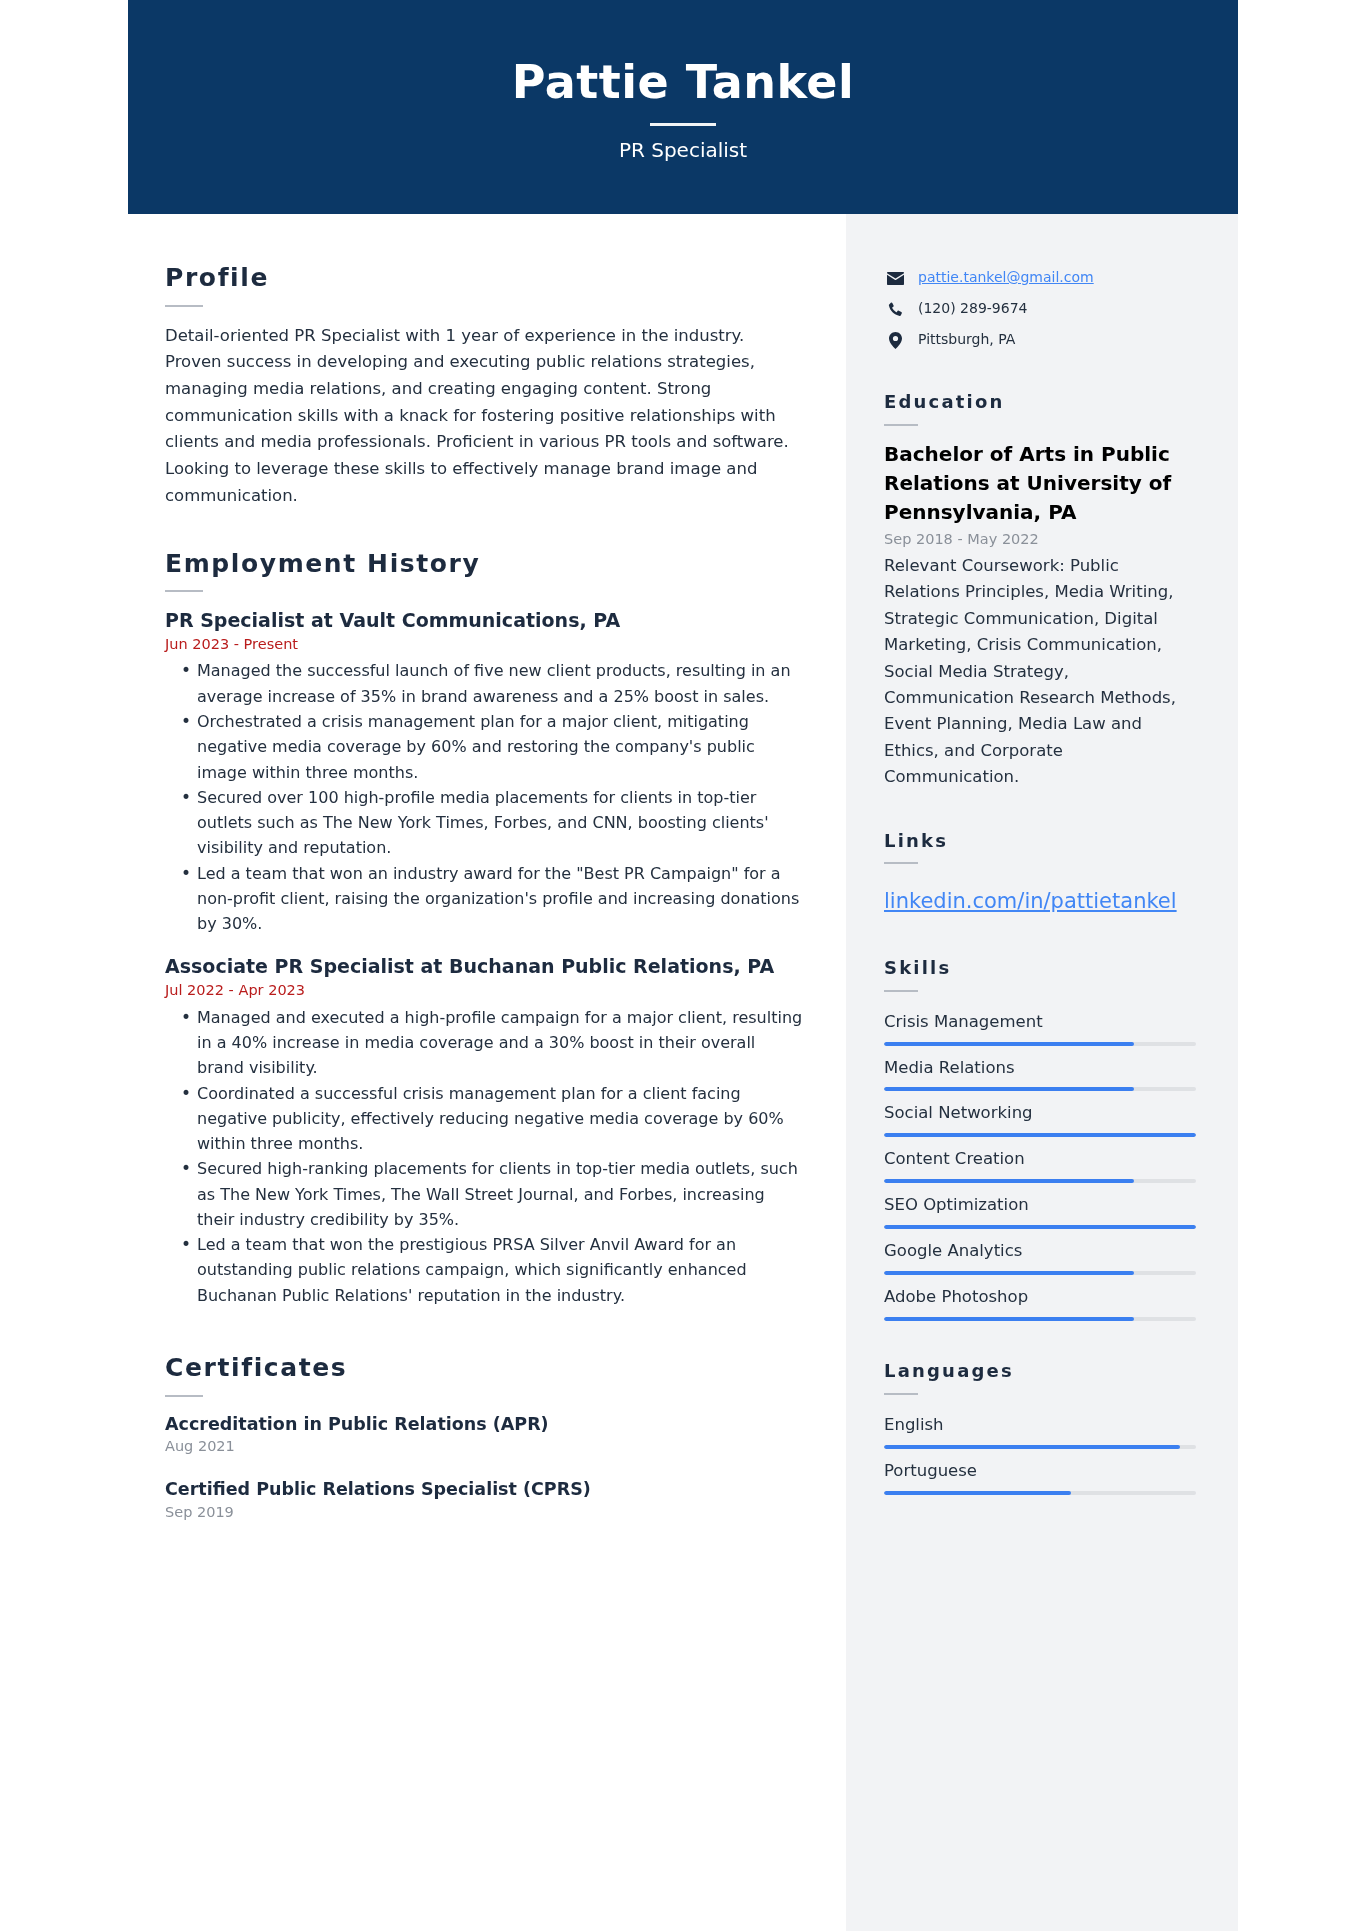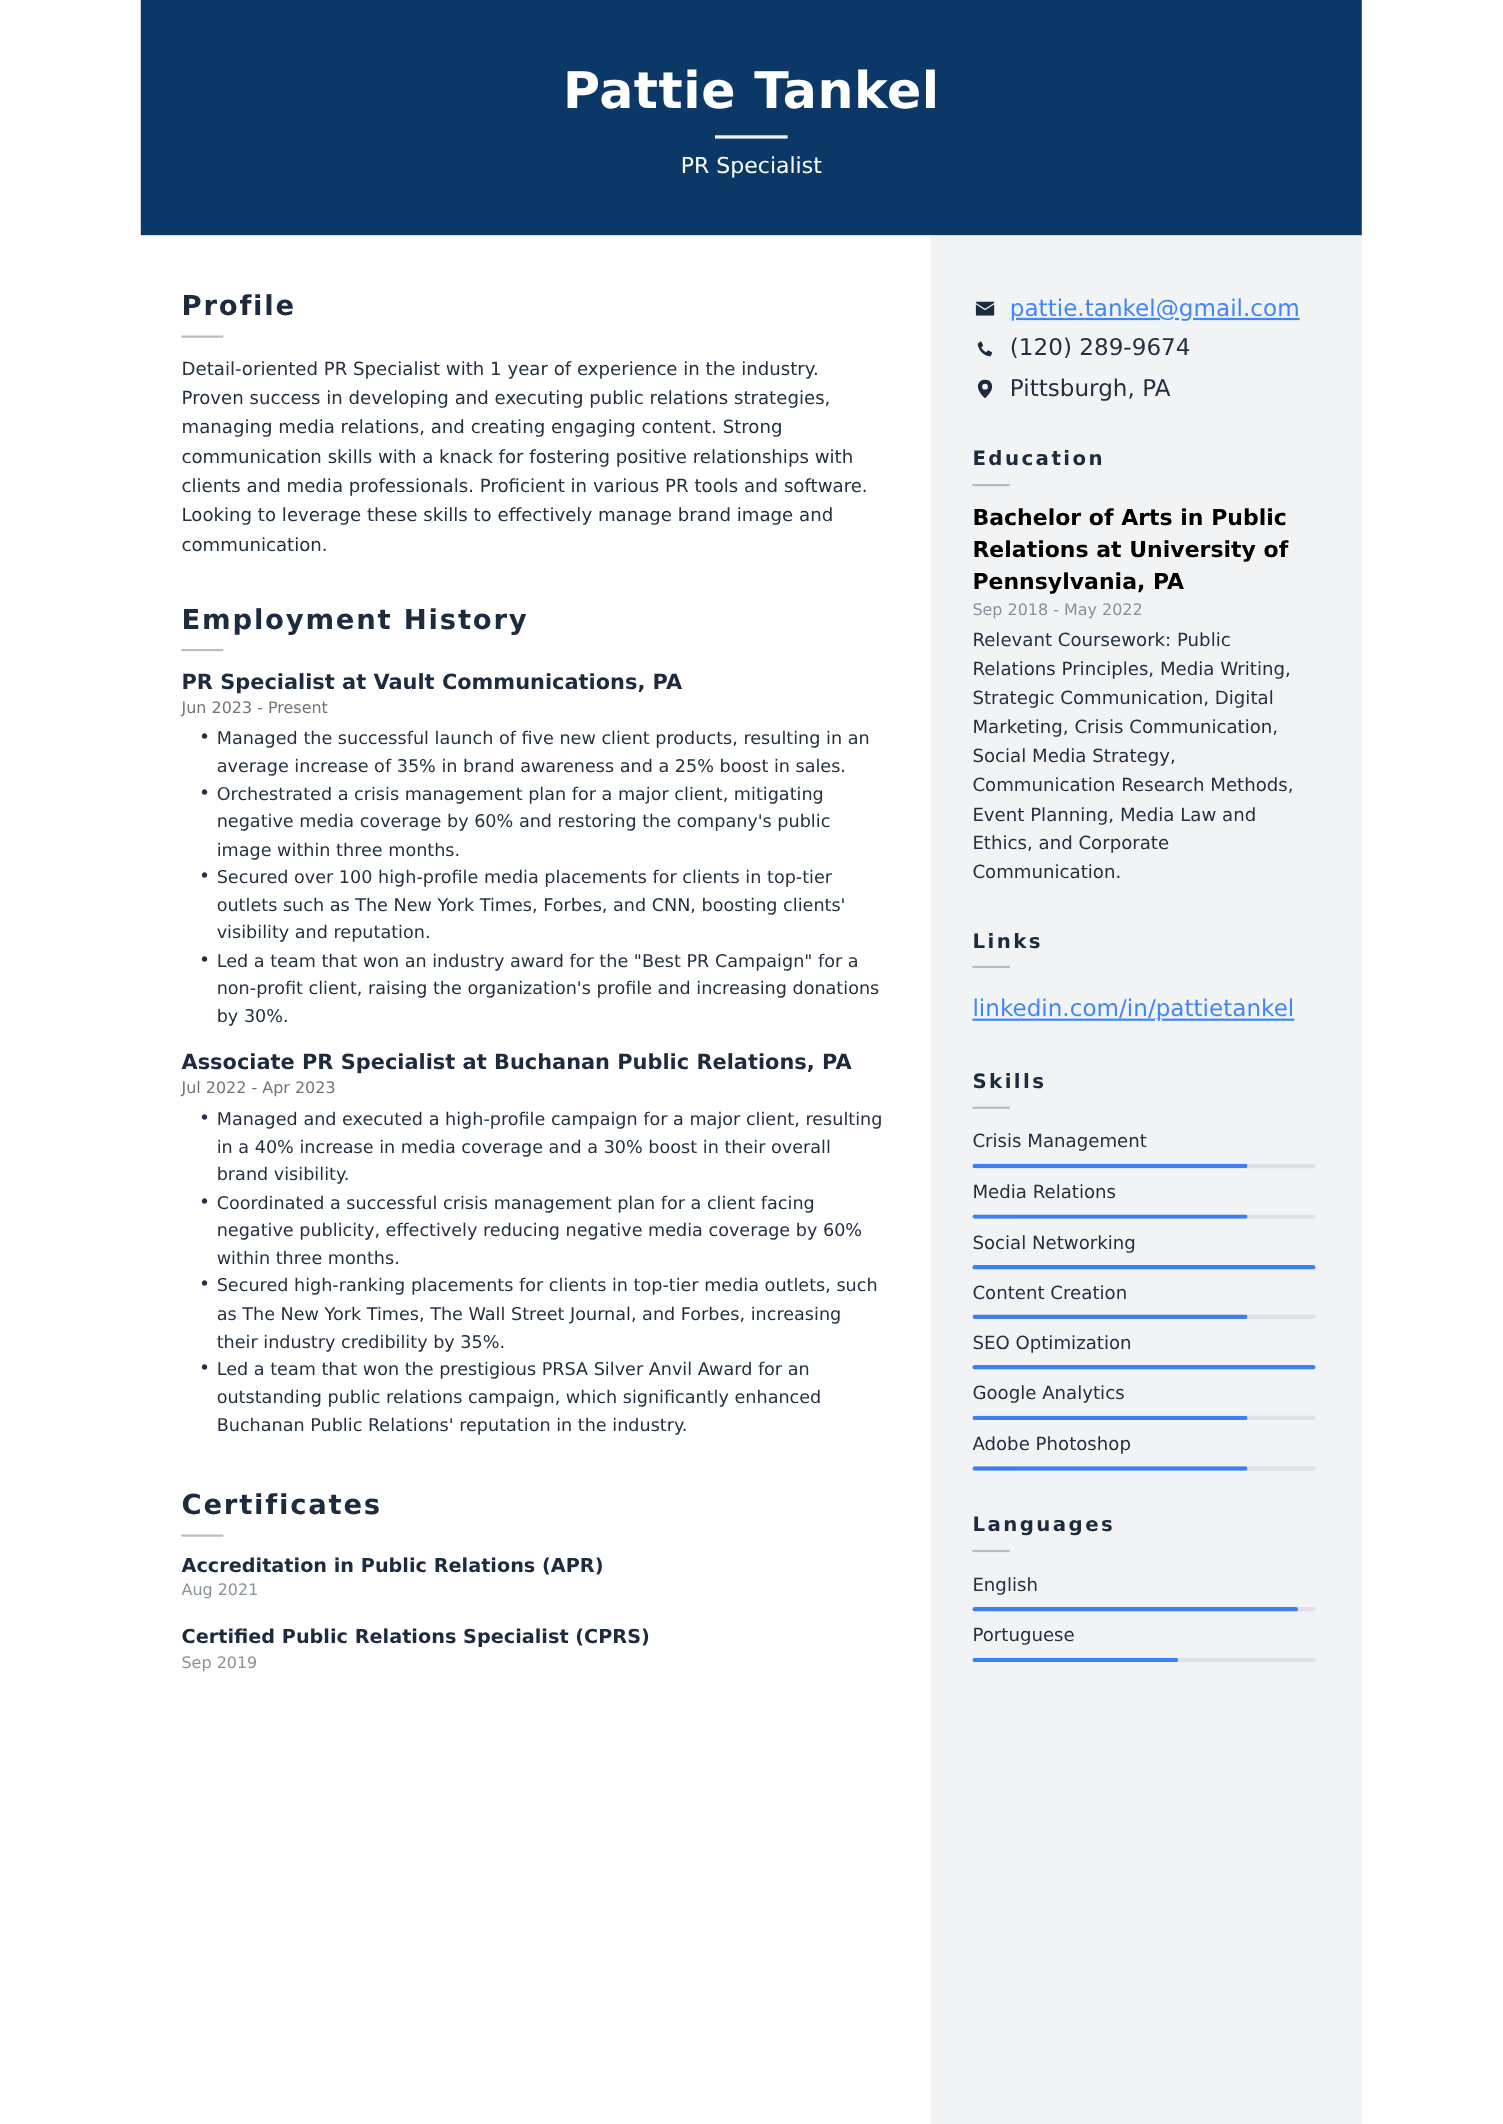--- a/index.html
+++ b/index.html
@@ -111,21 +111,21 @@
   .job { margin-bottom: 7px; }
   .job-title {
     font-size: 19px;
     font-weight: 700;
     color: #1d2b3f;
     line-height: 1.3;
     margin-bottom: 1px;
   }
   .job-dates {
     font-size: 14.5px;
-    color: #737373;
+    color: #b91c1c;
     line-height: 1.5;
     margin-bottom: 3px;
   }
   ul.bullets {
     list-style: none;
     margin: 0 0 18px 0;
     padding: 0;
   }
   ul.bullets li {
     position: relative;
@@ -169,21 +169,21 @@
     width: 22px;
     min-width: 22px;
     margin-right: 12px;
     display: flex;
     align-items: center;
     justify-content: center;
     color: #1d2b3f;
   }
   .contact-ico svg { display: block; }
   .contact-txt {
-    font-size: 21px;
+    font-size: 14px;
     color: #24303f;
     line-height: 1.4;
   }
   .contact-txt.link {
     color: #4186f5;
     text-decoration: underline;
   }
 
   .side-sec { margin-bottom: 34px; }
 

